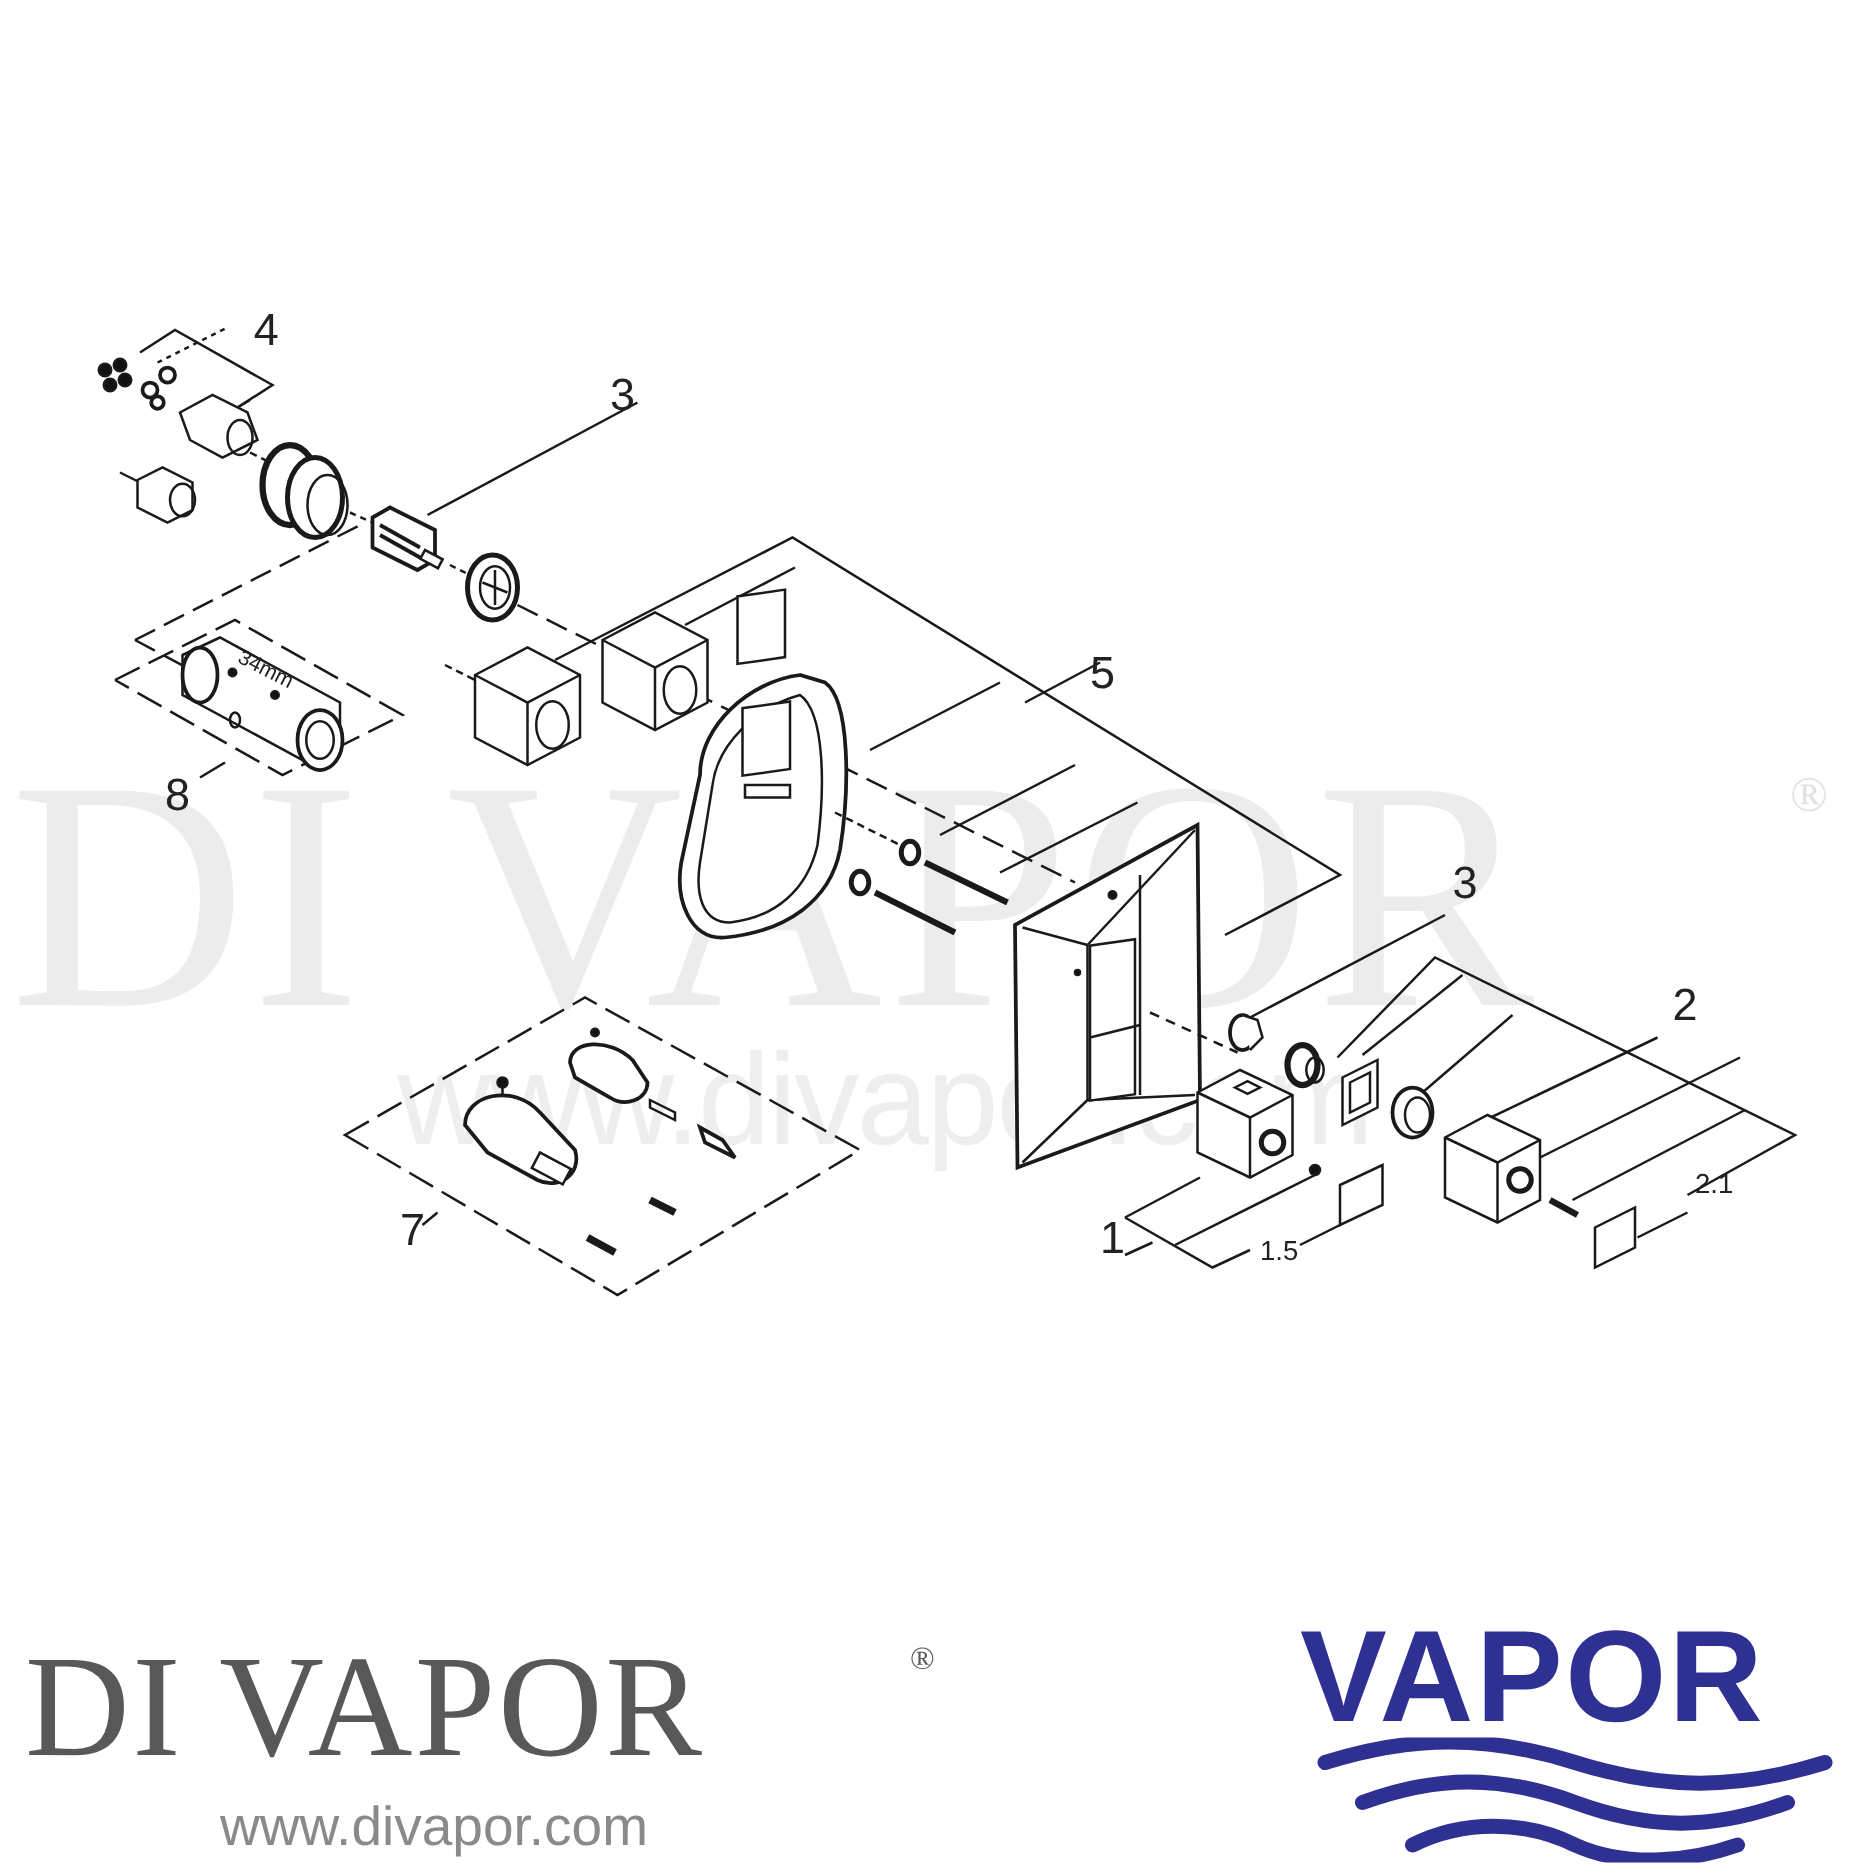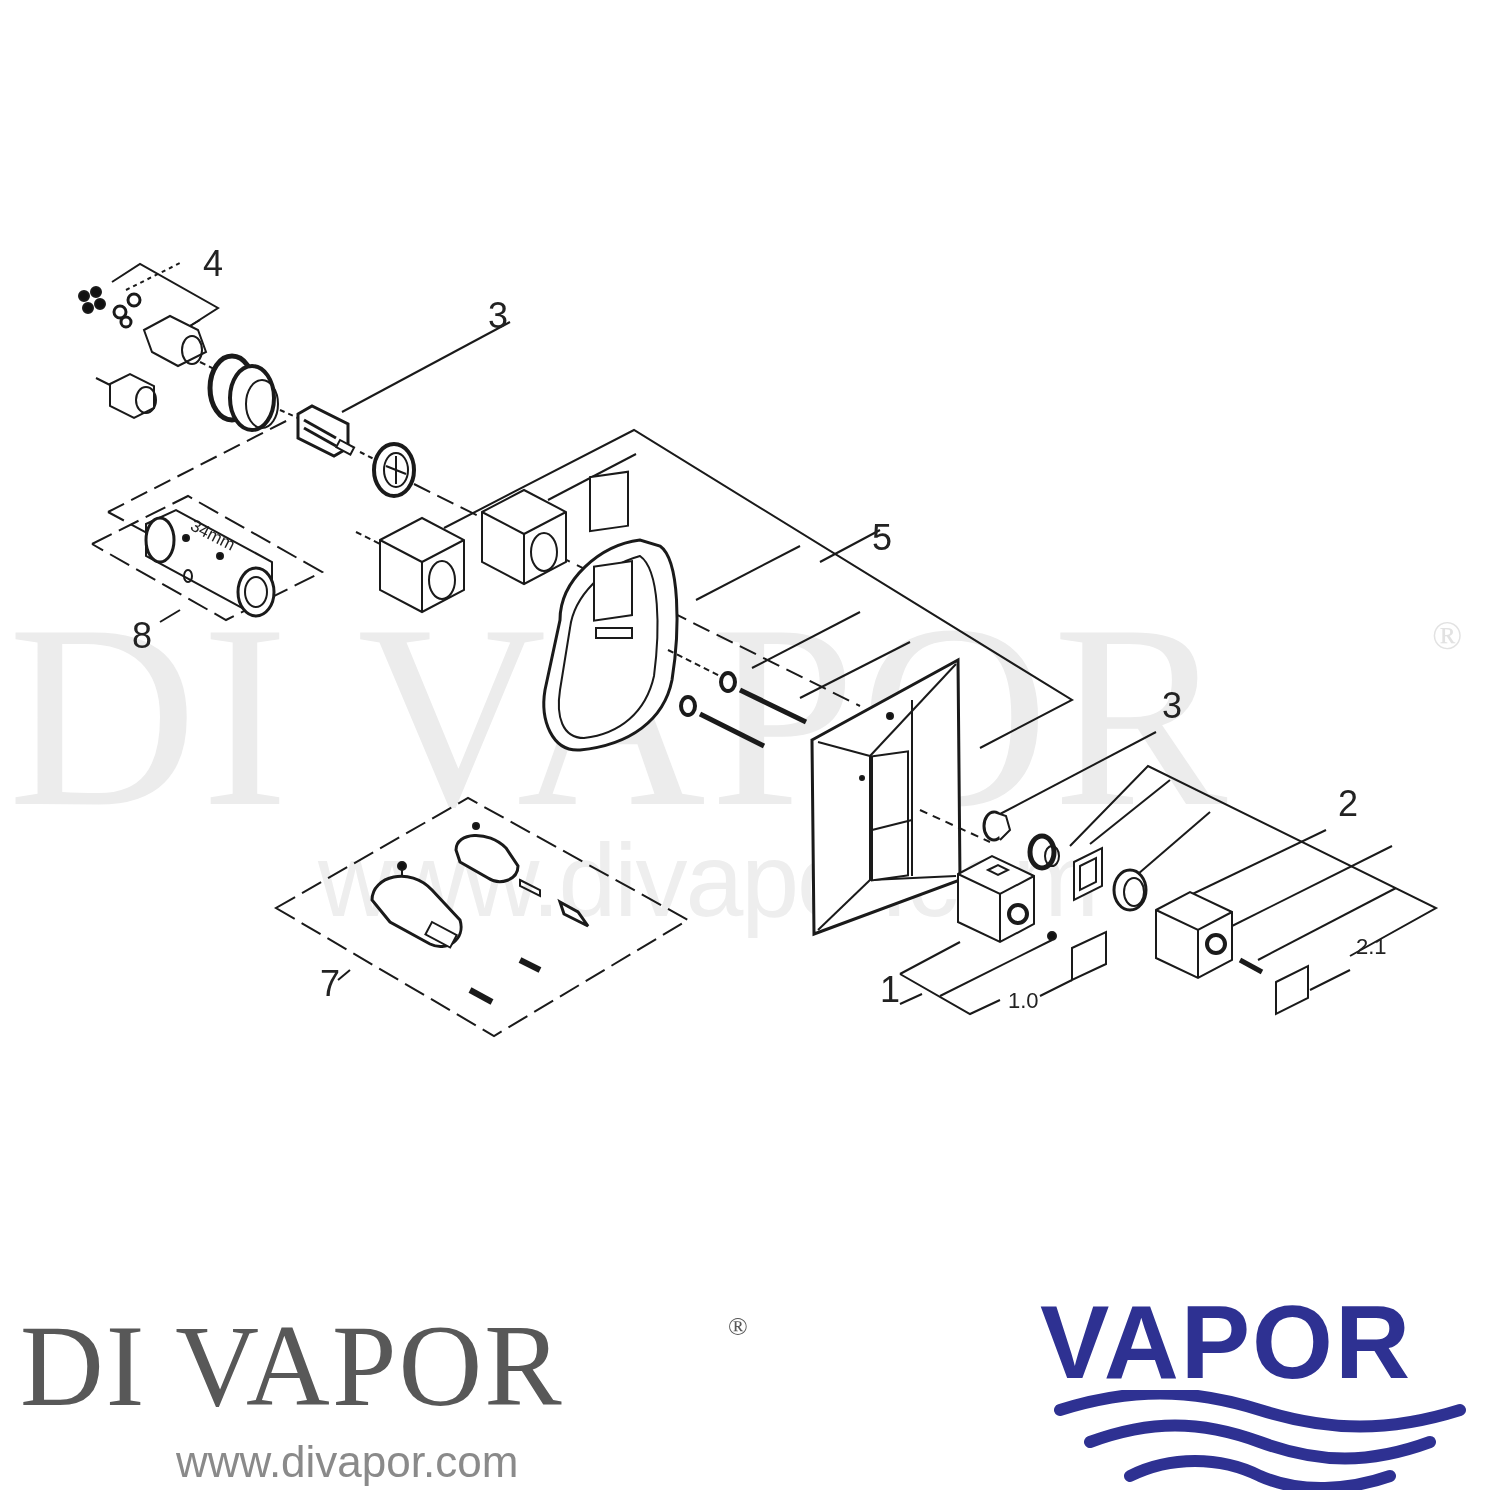--- a/index.html
+++ b/index.html
@@ -216,21 +216,21 @@
   </g>
 </svg>
 
 <div class="callout big" style="left:203px; top:246px;">4</div>
 <div class="callout big" style="left:488px; top:298px;">3</div>
 <div class="callout big" style="left:872px; top:520px;">5</div>
 
 <div class="callout big" style="left:1162px; top:688px;">3</div>
 <div class="callout big" style="left:1338px; top:786px;">2</div>
 <div class="callout small" style="left:1356px; top:936px;">2.1</div>
-<div class="callout small" style="left:1008px; top:990px;">1.0</div>
+<div class="callout small" style="left:1008px; top:990px;">1.5</div>
 <div class="callout big" style="left:880px; top:972px;">1</div>
 <div class="callout big" style="left:320px; top:966px;">7</div>
 <div class="callout big" style="left:132px; top:618px;">8</div>
 <div class="dim" style="left:196px; top:516px;">34mm</div>
 
 <div class="brand-name">DI VAPOR</div>
 <div class="brand-reg">®</div>
 <div class="brand-url">www.divapor.com</div>
 
 <div class="grohe-word">VAPOR</div>

